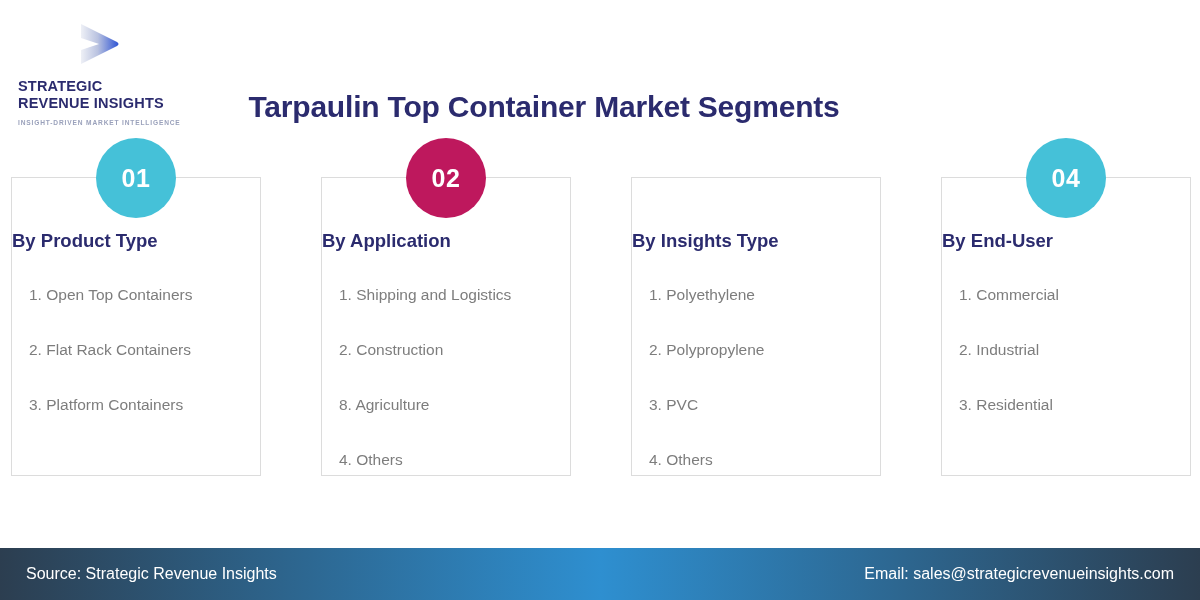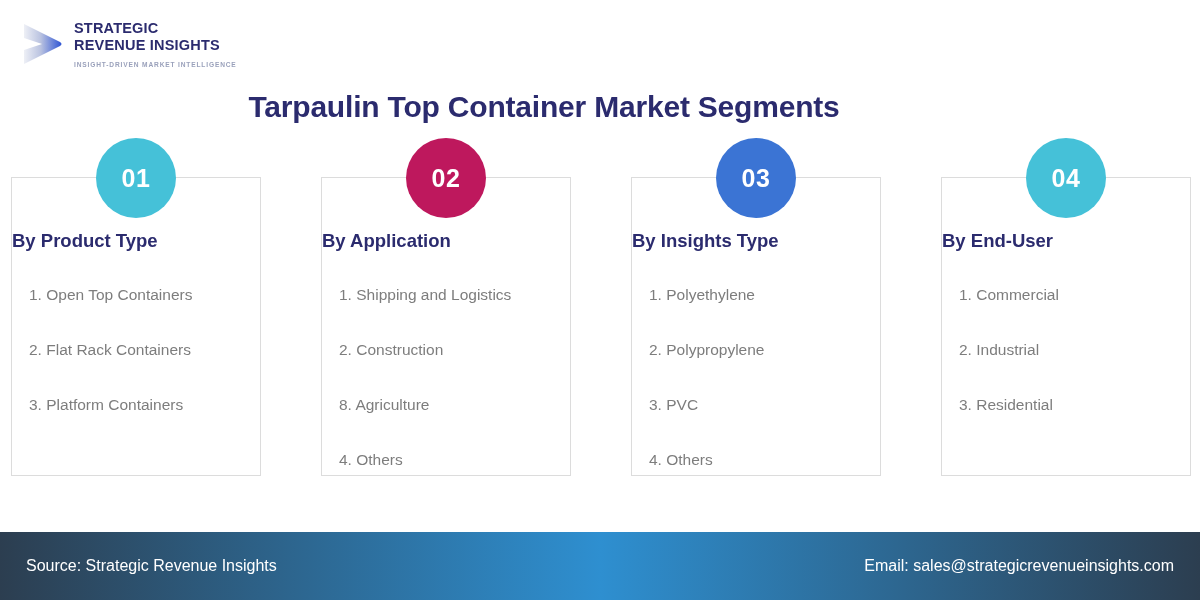--- a/index.html
+++ b/index.html
@@ -17,20 +17,21 @@
   }
 
   
   .logo {
     position: absolute;
     left: 18px;
     top: 18px;
     display: flex;
     align-items: center;
     gap: 8px;
+    flex-direction: column;
   }
   .logo-mark {
     width: 48px;
     height: 52px;
     flex: none;
   }
   .logo-text { display: flex; flex-direction: column; }
   .logo-name {
     font-size: 14.5px;
     font-weight: bold;
@@ -113,21 +114,21 @@
     white-space: nowrap;
     margin-top: 30px;
   }
 
   
   .footer {
     position: absolute;
     left: 0;
     bottom: 0;
     width: 1200px;
-    height: 68px;
+    height: 52px;
     background: linear-gradient(90deg, #2c3e50 0%, #2e8fd0 50%, #2c3e50 100%);
     display: flex;
     align-items: center;
     justify-content: space-between;
     padding: 0 26px;
   }
   .footer-text {
     color: #ffffff;
     font-size: 16px;
   }
@@ -176,21 +177,20 @@
     <div class="card-title">By Application</div>
     <ul class="card-list">
       <li>1. Shipping and Logistics</li>
       <li>2. Construction</li>
       <li>8. Agriculture</li>
       <li>4. Others</li>
     </ul>
   </div>
 
   <div class="card">
-    <div class="badge" style="background: rgb(59, 116, 212);">03</div>
     <div class="card-title">By Insights Type</div>
     <ul class="card-list">
       <li>1. Polyethylene</li>
       <li>2. Polypropylene</li>
       <li>3. PVC</li>
       <li>4. Others</li>
     </ul>
   </div>
 
   <div class="card">

